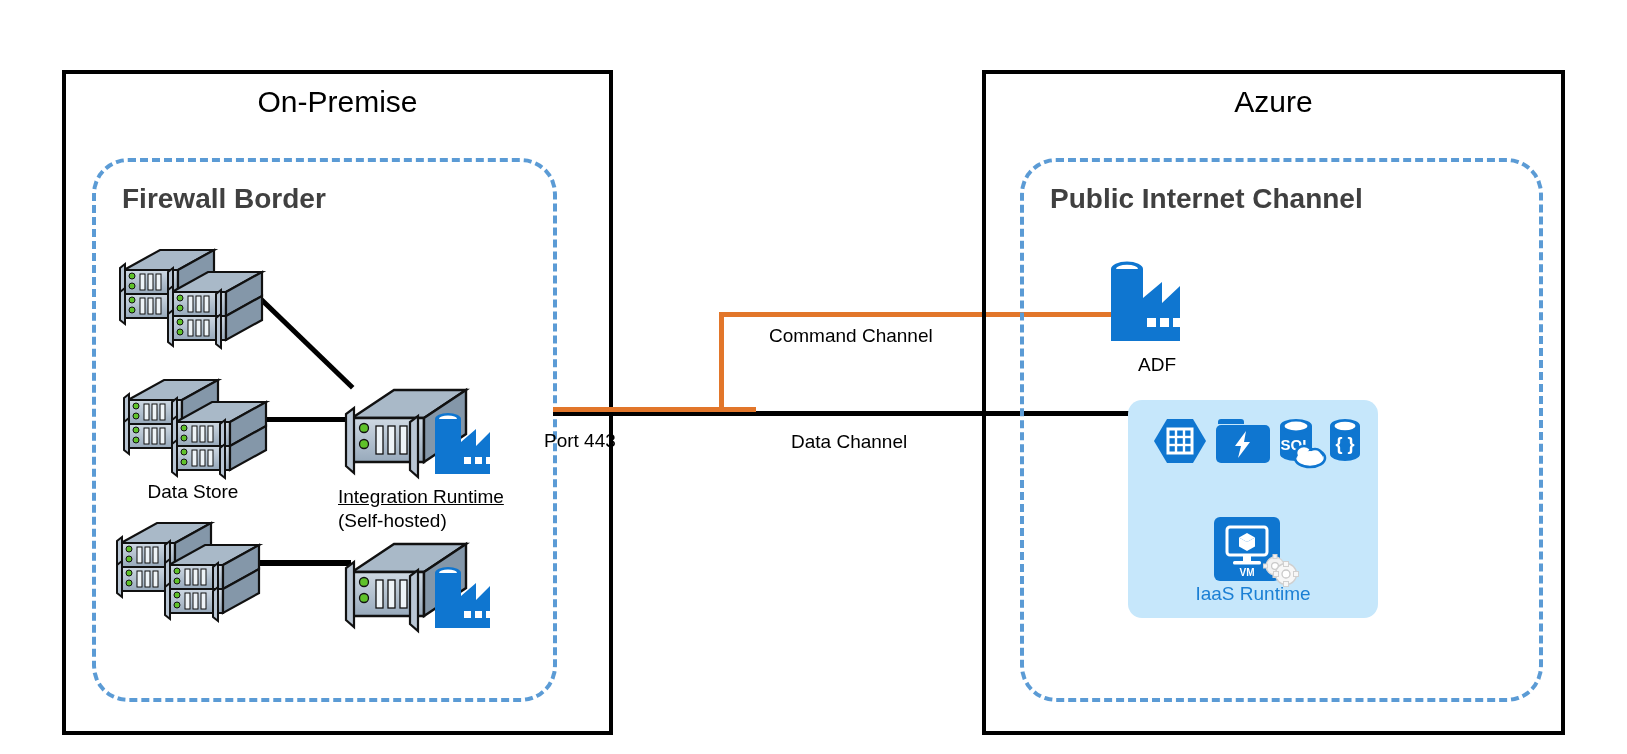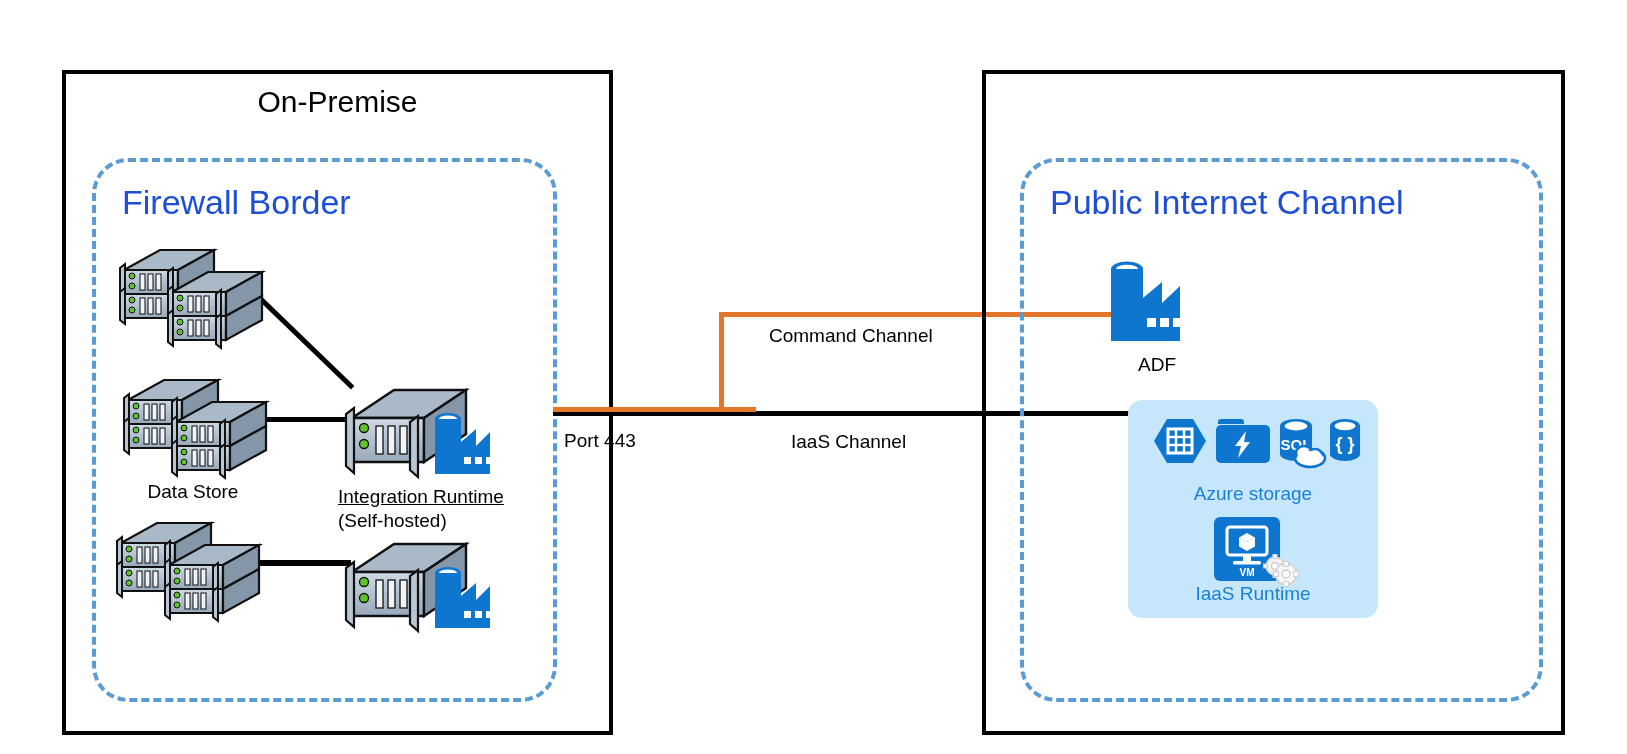--- a/index.html
+++ b/index.html
@@ -37,24 +37,25 @@
   
   .dashed-box {
     position: absolute;
     border: 4px dashed #5b9bd5;
     border-radius: 36px;
     background: transparent;
     box-sizing: border-box;
   }
   .dashed-title {
     position: absolute;
-    font-size: 34px;
-    color: #1d4ed8;
+    font-size: 28px;
+    color: #404040;
     white-space: nowrap;
     line-height: 1;
+    font-weight: bold;
   }
   
   .label {
     position: absolute;
     font-size: 19px;
     color: #000000;
     white-space: nowrap;
     line-height: 1.22;
     text-align: center;
   }
@@ -313,24 +314,25 @@
 
   <div class="wire" style="left:553px; top:379px; width:584px; height:5px;"></div>
 
   <div class="wire wire-orange" style="left:553px; top:375px; width:203px; height:5px;"></div>
 
   <div class="wire wire-orange" style="left:719px; top:280px; width:5px; height:100px;"></div>
 
   <div class="wire wire-orange" style="left:719px; top:280px; width:392px; height:5px;"></div>
 
   <div class="label" style="left:769px; top:292px;">Command Channel</div>
-  <div class="label" style="left:791px; top:398px;">IaaS Channel</div>
-  <div class="label" style="left:564px; top:397px;">Port 443</div>
+  <div class="label" style="left:791px; top:398px;">Data Channel</div>
+  <div class="label" style="left:544px; top:397px;">Port 443</div>
 
   <div class="zone-box" style="left:982px; top:38px; width:583px; height:665px;"></div>
+  <div class="zone-title" style="left:982px; top:55px; width:583px;">Azure</div>
 
   <div class="dashed-box" style="left:1020px; top:126px; width:523px; height:544px;"></div>
   <div class="dashed-title" style="left:1050px; top:153px;">Public Internet Channel</div>
 
   <div style="position:absolute; left:1110px; top:228px; width:100px; height:85px;">
     <svg width="100" height="85" viewBox="0 0 100 85" aria-hidden="true">
       <ellipse cx="17" cy="9" rx="16" ry="7.5" fill="#0f76d0"></ellipse>
       <ellipse cx="17" cy="9" rx="11" ry="4.2" fill="#ffffff"></ellipse>
       <rect x="1" y="9" width="32" height="72" fill="#0f76d0"></rect>
       <polygon points="33,38 52,22 52,43 70,26 70,81 33,81" fill="#0f76d0"></polygon>
@@ -375,21 +377,20 @@
       </g>
 
       <g>
         <path d="M190,16 v28 a15,7 0 0 0 30,0 v-28 z" fill="#0f76d0"></path>
         <ellipse cx="205" cy="16" rx="15" ry="7" fill="#0f76d0"></ellipse>
         <ellipse cx="205" cy="16" rx="10.5" ry="4.2" fill="#ffffff"></ellipse>
         <text x="205" y="40" font-family="&quot;Liberation Sans&quot;, sans-serif" font-size="18" font-weight="bold" fill="#ffffff" text-anchor="middle">{ }</text>
       </g>
     </svg>
   </div>
-  <div class="label azureblue centered" style="left:1128px; top:450px; width:250px;">Azure storage</div>
 
   <div style="position:absolute; left:1213px; top:484px; width:90px; height:72px;">
     <svg width="90" height="72" viewBox="0 0 90 72" aria-hidden="true">
       <rect x="1" y="1" width="66" height="64" rx="6" fill="#0f76d0"></rect>
 
       <rect x="14" y="11" width="40" height="28" rx="3" fill="none" stroke="#ffffff" stroke-width="3"></rect>
 
       <g transform="translate(26,17)">
         <polygon points="8,0 16,4.5 8,9 0,4.5" fill="#ffffff"></polygon>
         <polygon points="0,4.5 8,9 8,18 0,13.5" fill="#ffffff"></polygon>

